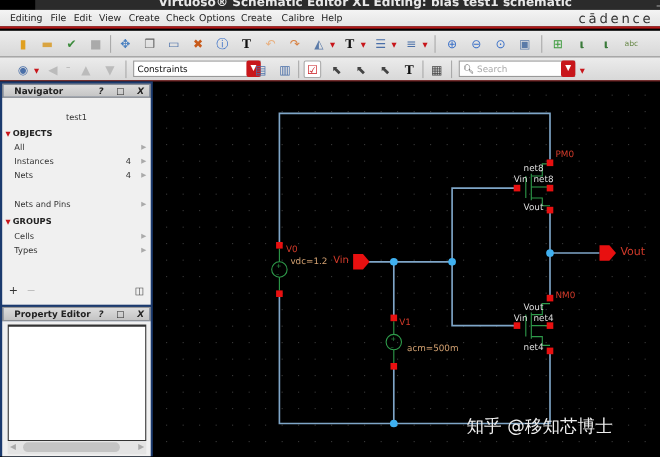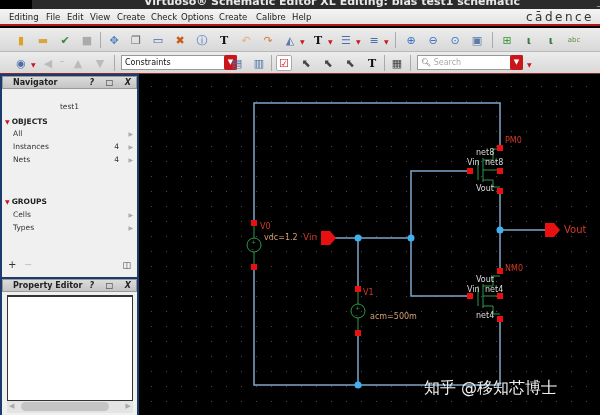--- a/index.html
+++ b/index.html
@@ -134,20 +134,21 @@
       <span>Navigator</span>
       <span class="ctl">?&nbsp;&nbsp;□&nbsp;&nbsp;X</span>
     </div>
     <div class="nav-body" style="top:15px;height:188px">
       <div class="nav-title" style="top:13px;font-size:7.5px;color:#333">test1</div>
 
       <div class="sect" style="top:28px"><span class="tri">▼</span><span>OBJECTS</span></div>
       <div class="row" style="top:40px"><span>All</span><span class="cnt"></span><span class="go">▶</span></div>
       <div class="row" style="top:53px"><span>Instances</span><span class="cnt">4</span><span class="go">▶</span></div>
       <div class="row" style="top:66px"><span>Nets</span><span class="cnt">4</span><span class="go">▶</span></div>
+      <div class="row" style="top:92px"><span>Nets and Pins</span><span class="cnt"></span><span class="go">▶</span></div>
 
       <div class="sect" style="top:108px"><span class="tri">▼</span><span>GROUPS</span></div>
       <div class="row" style="top:134px"><span>Types</span><span class="go">▶</span></div>
       <div class="row" style="top:121px"><span>Cells</span><span class="go">▶</span></div>
 
       <span style="position:absolute;left:6px;top:170px;font-size:10px;color:#333">+</span>
       <span style="position:absolute;left:22px;top:170px;font-size:10px;color:#bbb">−</span>
       <span style="position:absolute;right:6px;top:171px;font-size:9px;color:#444">◫</span>
     </div>
 

